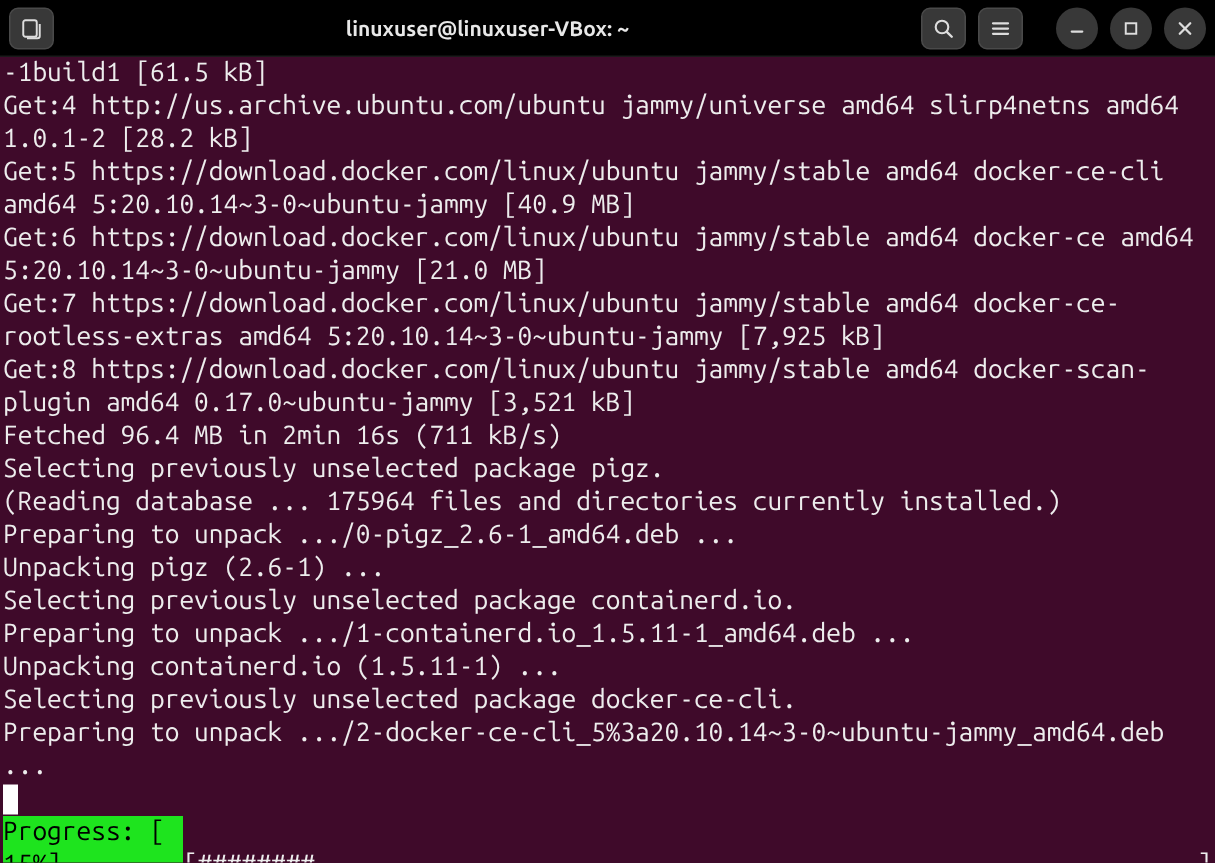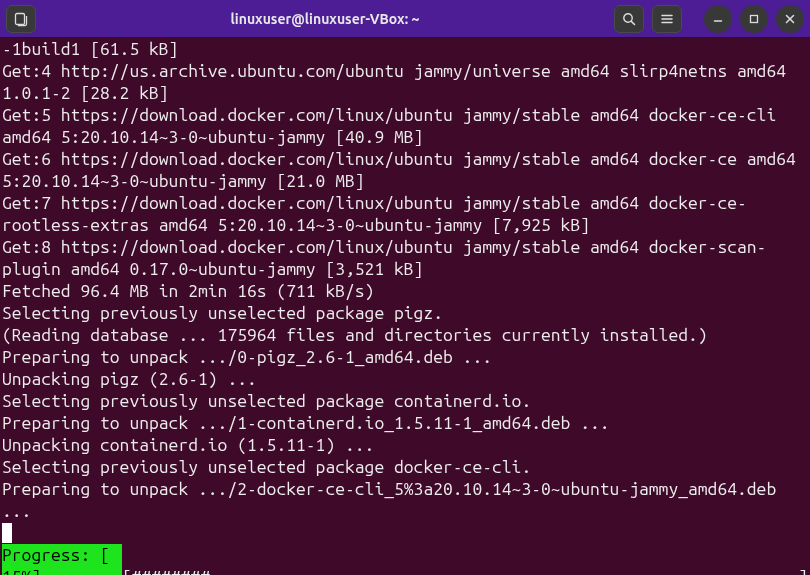--- a/index.html
+++ b/index.html
@@ -7,21 +7,21 @@
       width: 810px;
       height: 575px;
       background-color: #3F0A2A;
       font-family: 'Ubuntu Mono', 'DejaVu Sans Mono', monospace;
       font-size: 17.5px;
       line-height: 22px;
       overflow: hidden;
     }
     .titlebar {
       height: 38px;
-      background: #4c1d95;
+      background: #000000;
       display: flex;
       align-items: center;
       justify-content: flex-start;
       padding: 0 6px;
       border-bottom: 1px solid #1a1a1a;
     }
     .titlebar-left {
       display: flex;
       align-items: center;
     }

